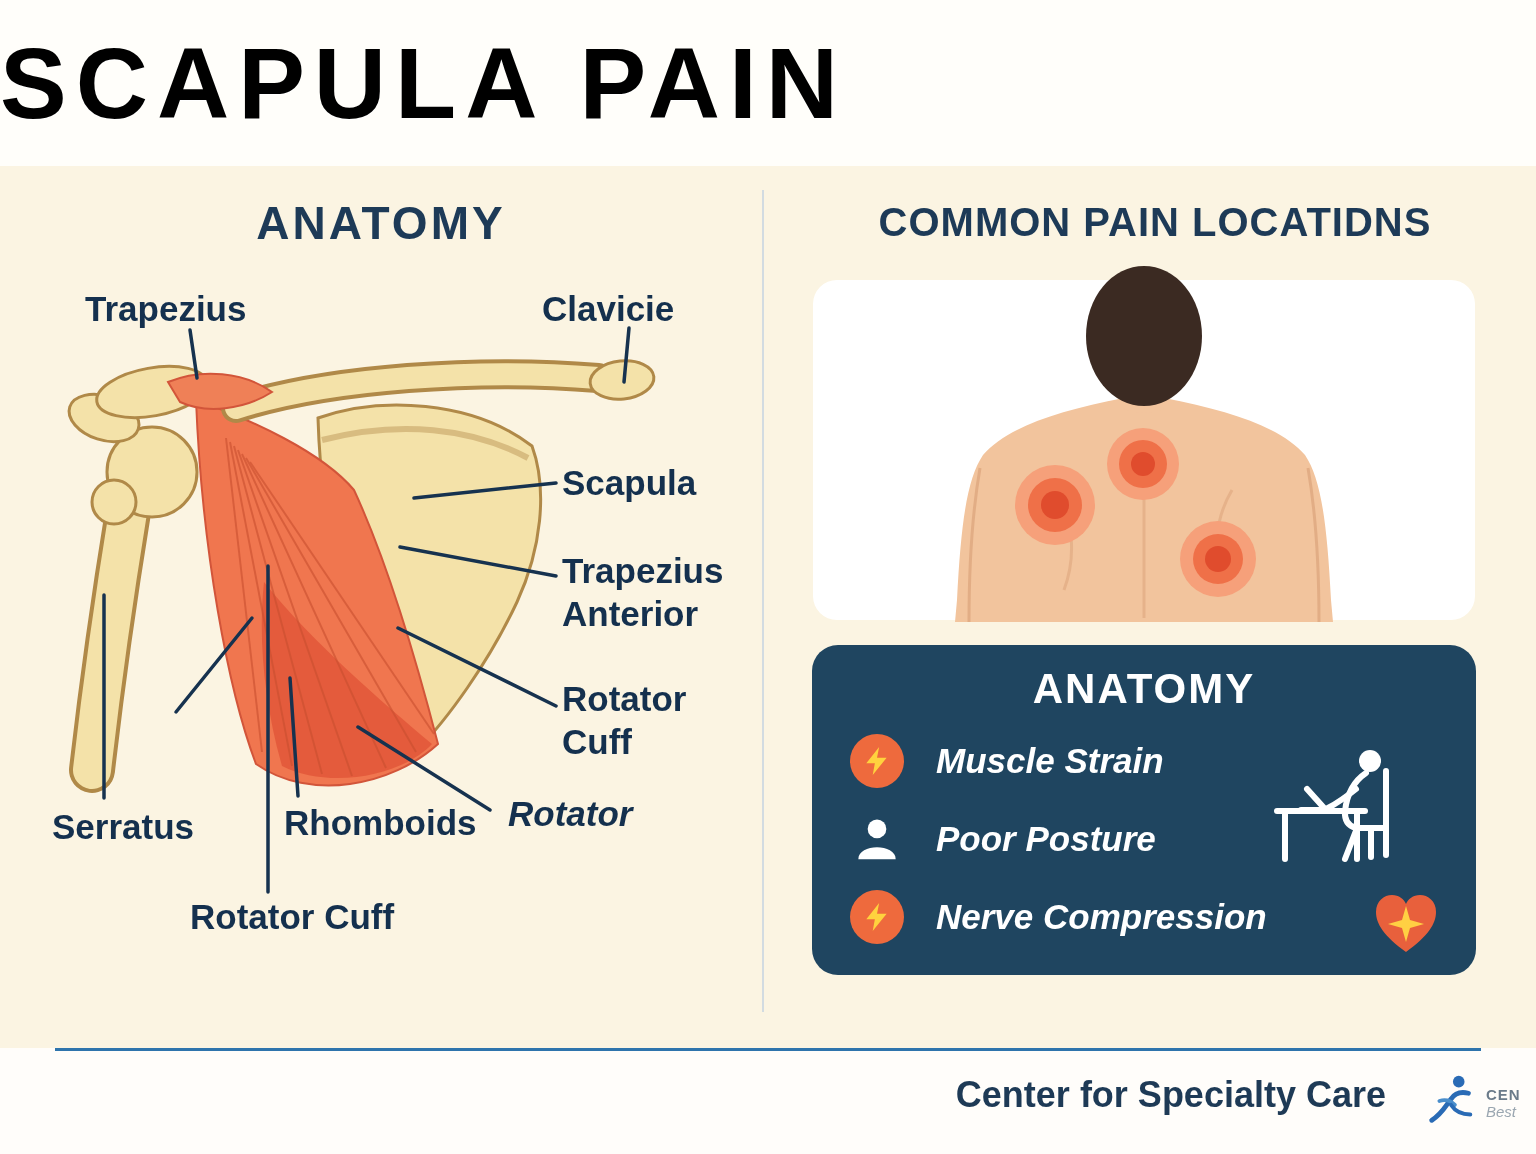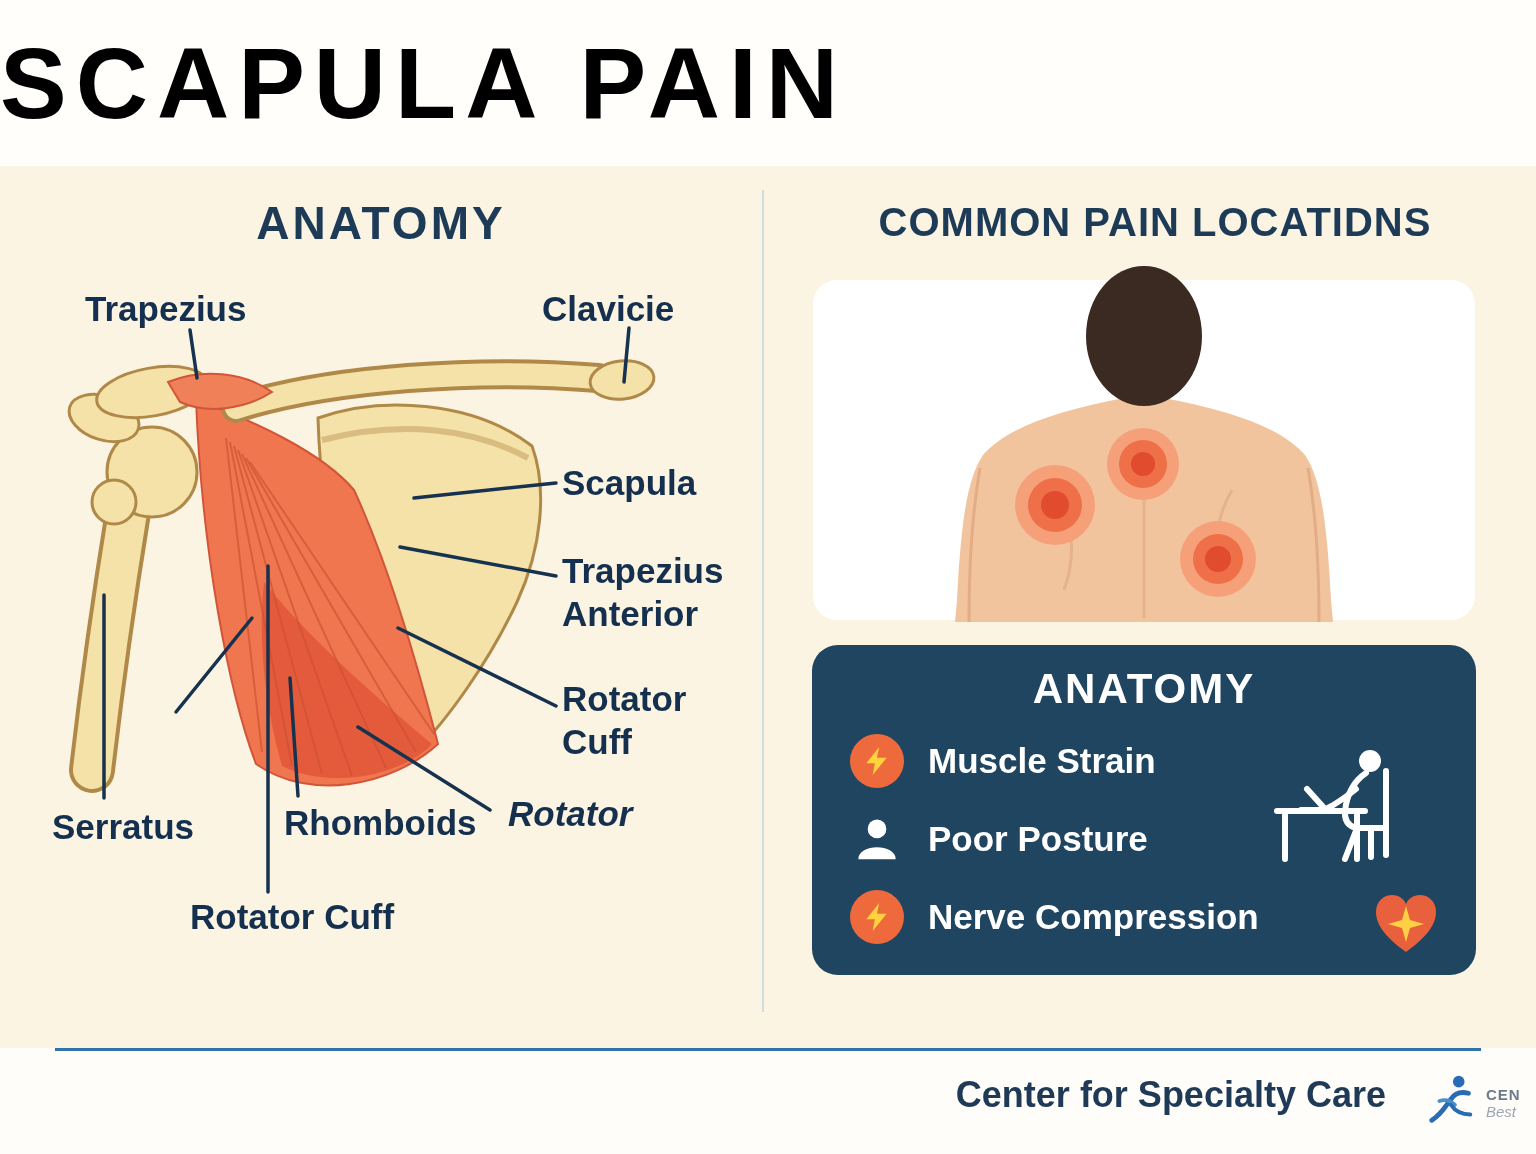--- a/index.html
+++ b/index.html
@@ -26,21 +26,21 @@
   .a-label{position:absolute;color:#14304e;font-weight:700;font-size:35px;line-height:1.22;}
 
   
   .pain-card-wrap{position:absolute;top:258px;left:812px;width:664px;height:364px;}
 
   
   .causes-panel{position:absolute;top:645px;left:812px;width:664px;height:330px;
     background:#1f4560;border-radius:26px;}
   .causes-title{margin:0;position:absolute;top:20px;left:0;width:100%;text-align:center;
     color:#ffffff;font-size:42px;font-weight:800;letter-spacing:2px;}
-  .cause-row{position:absolute;left:38px;display:flex;align-items:center;gap:24px;height:56px;}
+  .cause-row{position:absolute;left:38px;display:flex;align-items:center;gap:32px;height:56px;font-style:italic;}
   .cause-row.r0{top:88px;}
   .cause-row.r1{top:166px;}
   .cause-row.r2{top:244px;}
   .cause-icon{width:54px;height:54px;display:flex;align-items:center;justify-content:center;flex:0 0 54px;}
   .cause-icon.bolt{background:#ee6a3d;border-radius:50%;}
   .cause-label{color:#ffffff;font-size:35px;font-weight:700;white-space:nowrap;}
   .desk-icon{position:absolute;top:80px;right:55px;width:150px;height:140px;}
   .heart-icon{position:absolute;right:38px;bottom:20px;width:64px;height:62px;}
 
   

